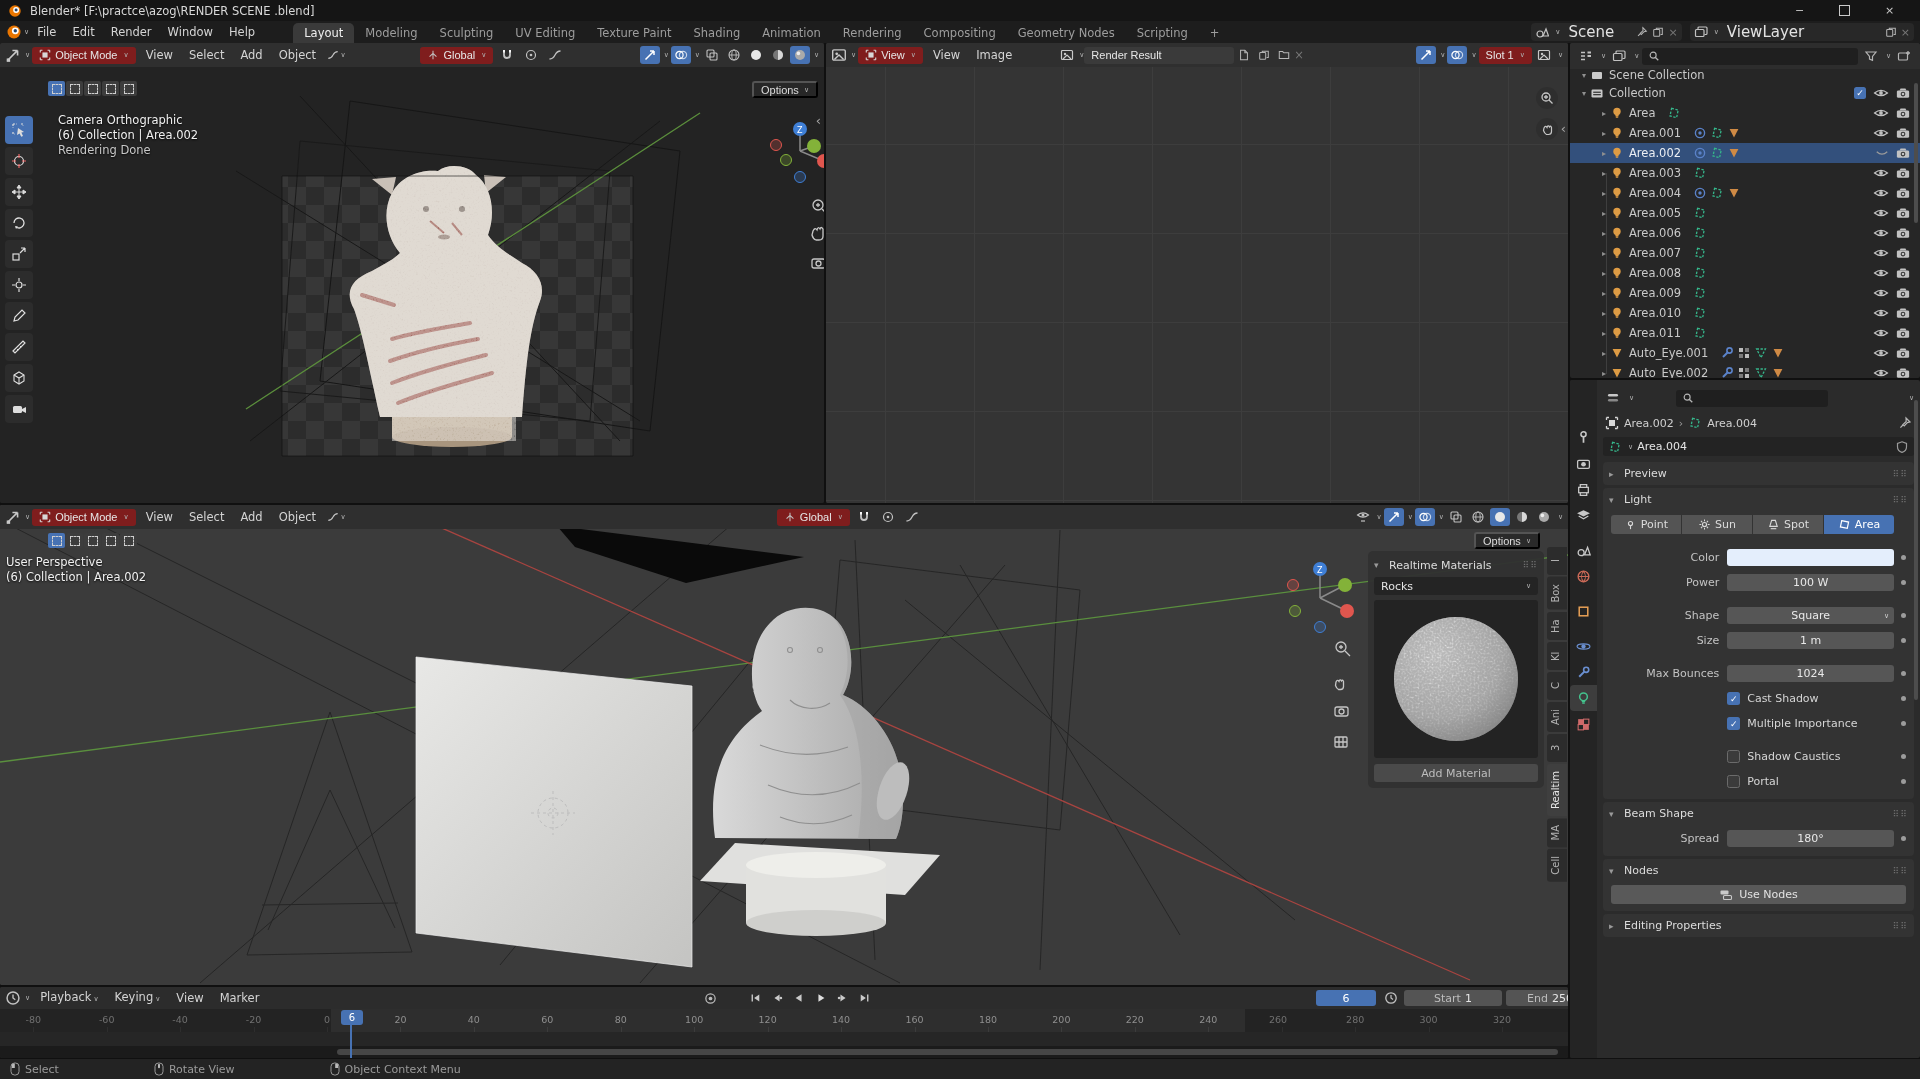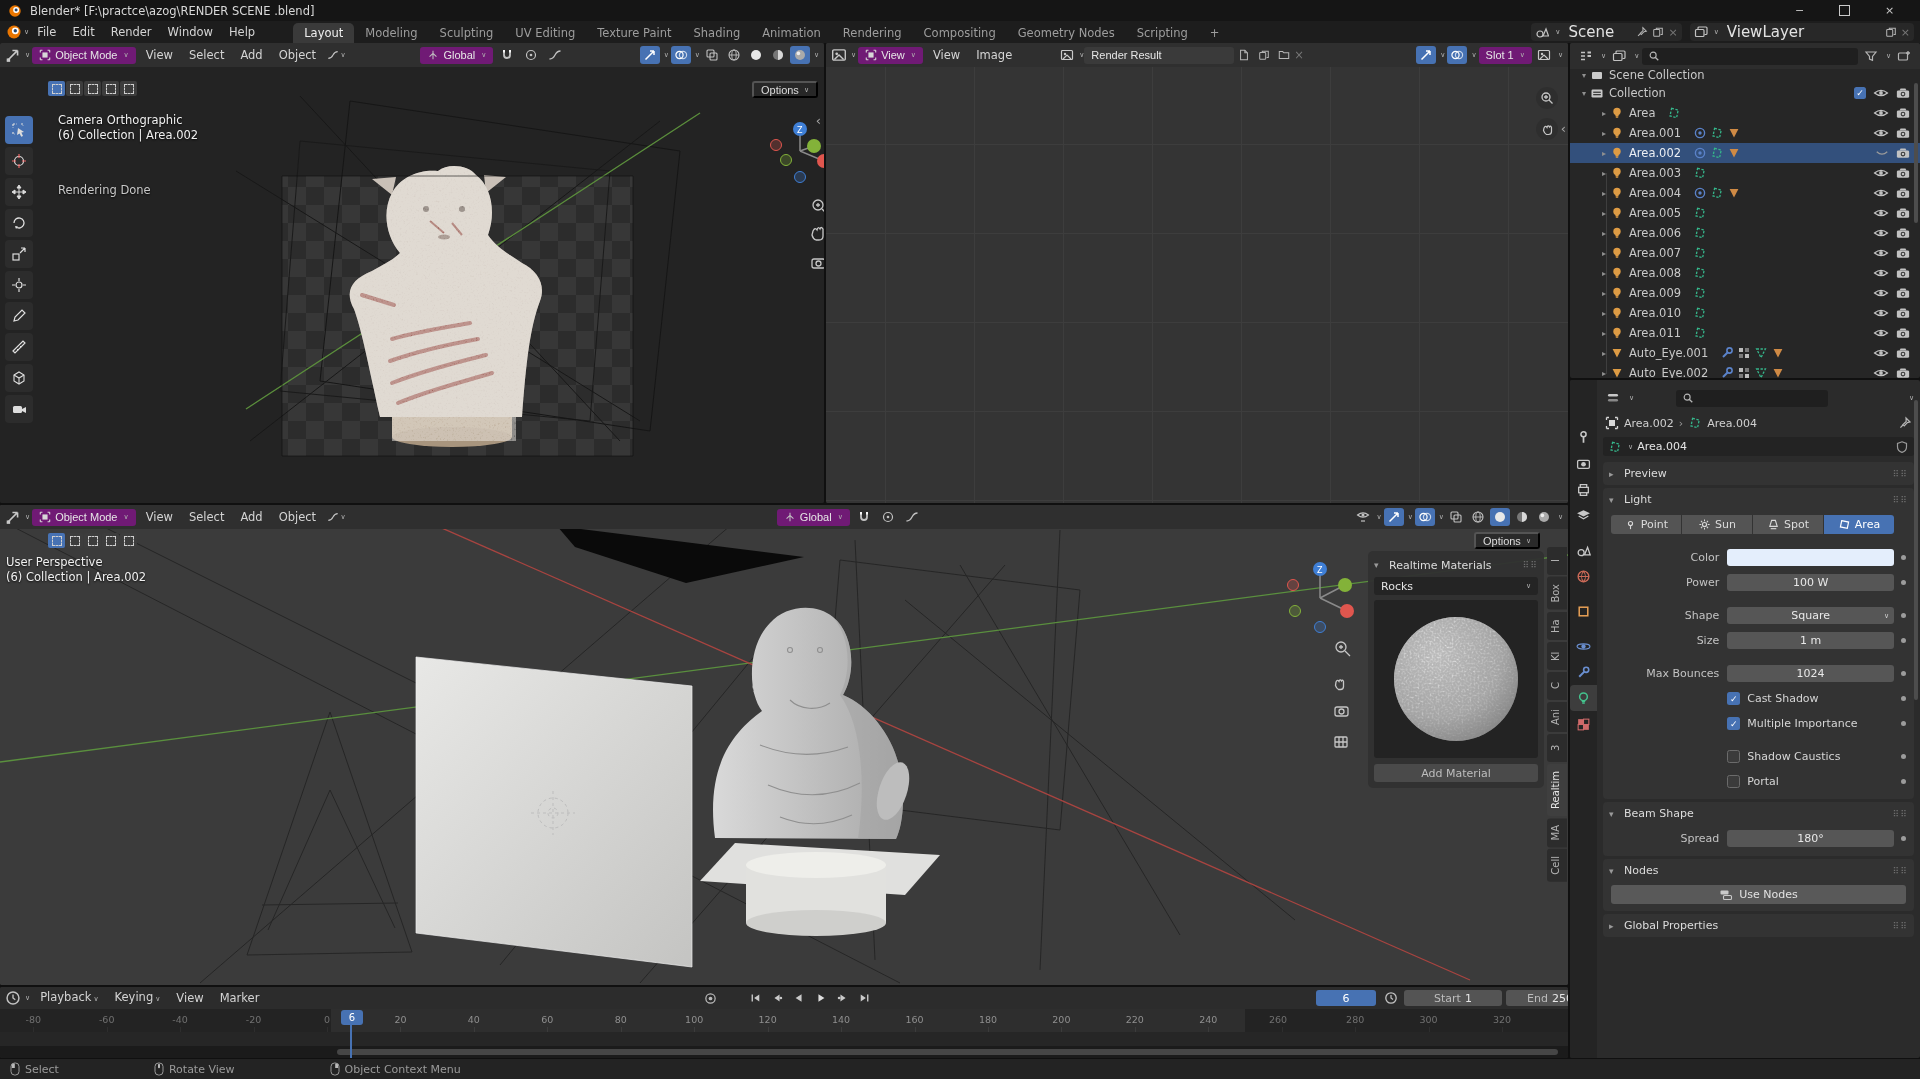--- a/index.html
+++ b/index.html
@@ -20,37 +20,37 @@
   .menu-item{padding:0 8px;line-height:22px;color:#d4d4d4;font-size:11.5px;}
   #tb-tabs{display:flex;margin-left:30px;height:22px;align-items:flex-end;}
   .ws-tab{padding:3px 11px;font-size:11.5px;color:#9d9d9d;border-radius:5px 5px 0 0;}
   .ws-tab.active{background:#3a3a3a;color:#efefef;}
   .tb-right{margin-left:auto;display:flex;gap:8px;align-items:center;}
   .db-group{display:flex;align-items:center;background:#282828;border-radius:4px;height:18px;padding:0 4px;gap:4px;}
   .db-group .nm{color:#e2e2e2;font-size:15px;padding:0 4px;min-width:60px;}
   .dim{color:#777;}
   
   .vhdr{position:absolute;left:0;top:0;right:0;height:24px;background:#2f2f2f;display:flex;align-items:center;gap:2px;padding:0 5px;font-size:11.5px;color:#d2d2d2;z-index:6;box-sizing:border-box;}
-  .fld{display:inline-flex;align-items:center;gap:4px;background:#701a75;border-radius:3px;height:17px;padding:0 7px;color:#e6e6e6;font-size:11px;border:none;}
+  .fld{display:inline-flex;align-items:center;gap:4px;background:#7f1d1d;border-radius:3px;height:17px;padding:0 7px;color:#e6e6e6;font-size:11px;border:none;}
   .icbtn{display:inline-flex;align-items:center;justify-content:center;width:20px;height:18px;border-radius:3px;}
   .icbtn.blue{background:#4772b3;}
   .hcenter{margin-left:auto;display:flex;align-items:center;gap:4px;}
   .hright{margin-left:auto;display:flex;align-items:center;gap:2px;}
   
   .area{position:absolute;overflow:hidden;background:#2b2b2b;border-radius:2px;}
   #vp-a{left:0;top:43px;width:824px;height:460px;}
   #img-ed{left:826px;top:43px;width:742px;height:460px;background:#333333;}
   #outliner{left:1570px;top:43px;width:350px;height:335px;background:#262626;}
   #props{left:1570px;top:380px;width:350px;height:678px;background:#2b2b2b;}
   #vp-b{left:0;top:505px;width:1568px;height:480px;background:#3b3b3b;}
   #timeline{left:0;top:987px;width:1568px;height:71px;background:#2c2c2c;}
   #statusbar{position:absolute;left:0;top:1059px;width:1920px;height:20px;background:#232323;display:flex;align-items:center;padding:0 10px;box-sizing:border-box;color:#9a9a9a;}
   .vp-overlay{position:absolute;left:58px;top:70px;z-index:5;text-shadow:0 1px 2px rgba(0,0,0,.8);}
   .vp-overlay div{font-size:11.5px;color:#f0f0f0;line-height:15px;}
-  .vp-overlay .l3{color:#c8c8c8;margin-top:40px;}
+  .vp-overlay .l3{color:#c8c8c8;}
   .mode5{position:absolute;display:flex;gap:1px;z-index:5;}
   .m5{width:17px;height:15px;background:#3d3d3d;border-radius:2px;display:flex;align-items:center;justify-content:center;}
   .m5.on{background:#4772b3;}
   .m5 i{display:block;width:8px;height:8px;border:1px dashed #cfcfcf;}
   .options-btn{position:absolute;z-index:5;display:flex;align-items:center;gap:3px;background:rgba(40,40,40,.85);border-radius:3px;height:17px;padding:0 7px;color:#dcdcdc;font-size:11px;}
   .toolbar{position:absolute;left:5px;top:73px;display:flex;flex-direction:column;gap:3px;z-index:5;}
   .tool{width:28px;height:28px;background:rgba(45,45,45,.9);border-radius:4px;display:flex;align-items:center;justify-content:center;}
   .tool.on{background:#4772b3;}
   .tool svg{width:16px;height:16px;}
   
@@ -1516,21 +1516,21 @@
                 <rect x="4.5" y="7.5" width="8" height="4" rx="1" fill="none" stroke="#c9c9c9" stroke-width="1.1"></rect>
               </svg>
             </span>
           <span>Use Nodes</span>
         </div>
       </div>
 
       <div class="panel closed">
         <div class="panel-h">
           <span class="arr">▸</span>
-            <span>Global Properties</span>
+            <span>Editing Properties</span>
             <span class="drag">⠿⠿</span>
         </div>
       </div>
     </div>
     <div class="scrollv" style="top:20px;height:300px;"></div>
   </div>
 
   <div id="vp-b" class="area">
     <svg style="position:absolute;inset:0;" viewBox="0 0 1568 480" preserveAspectRatio="none">
       <defs>

